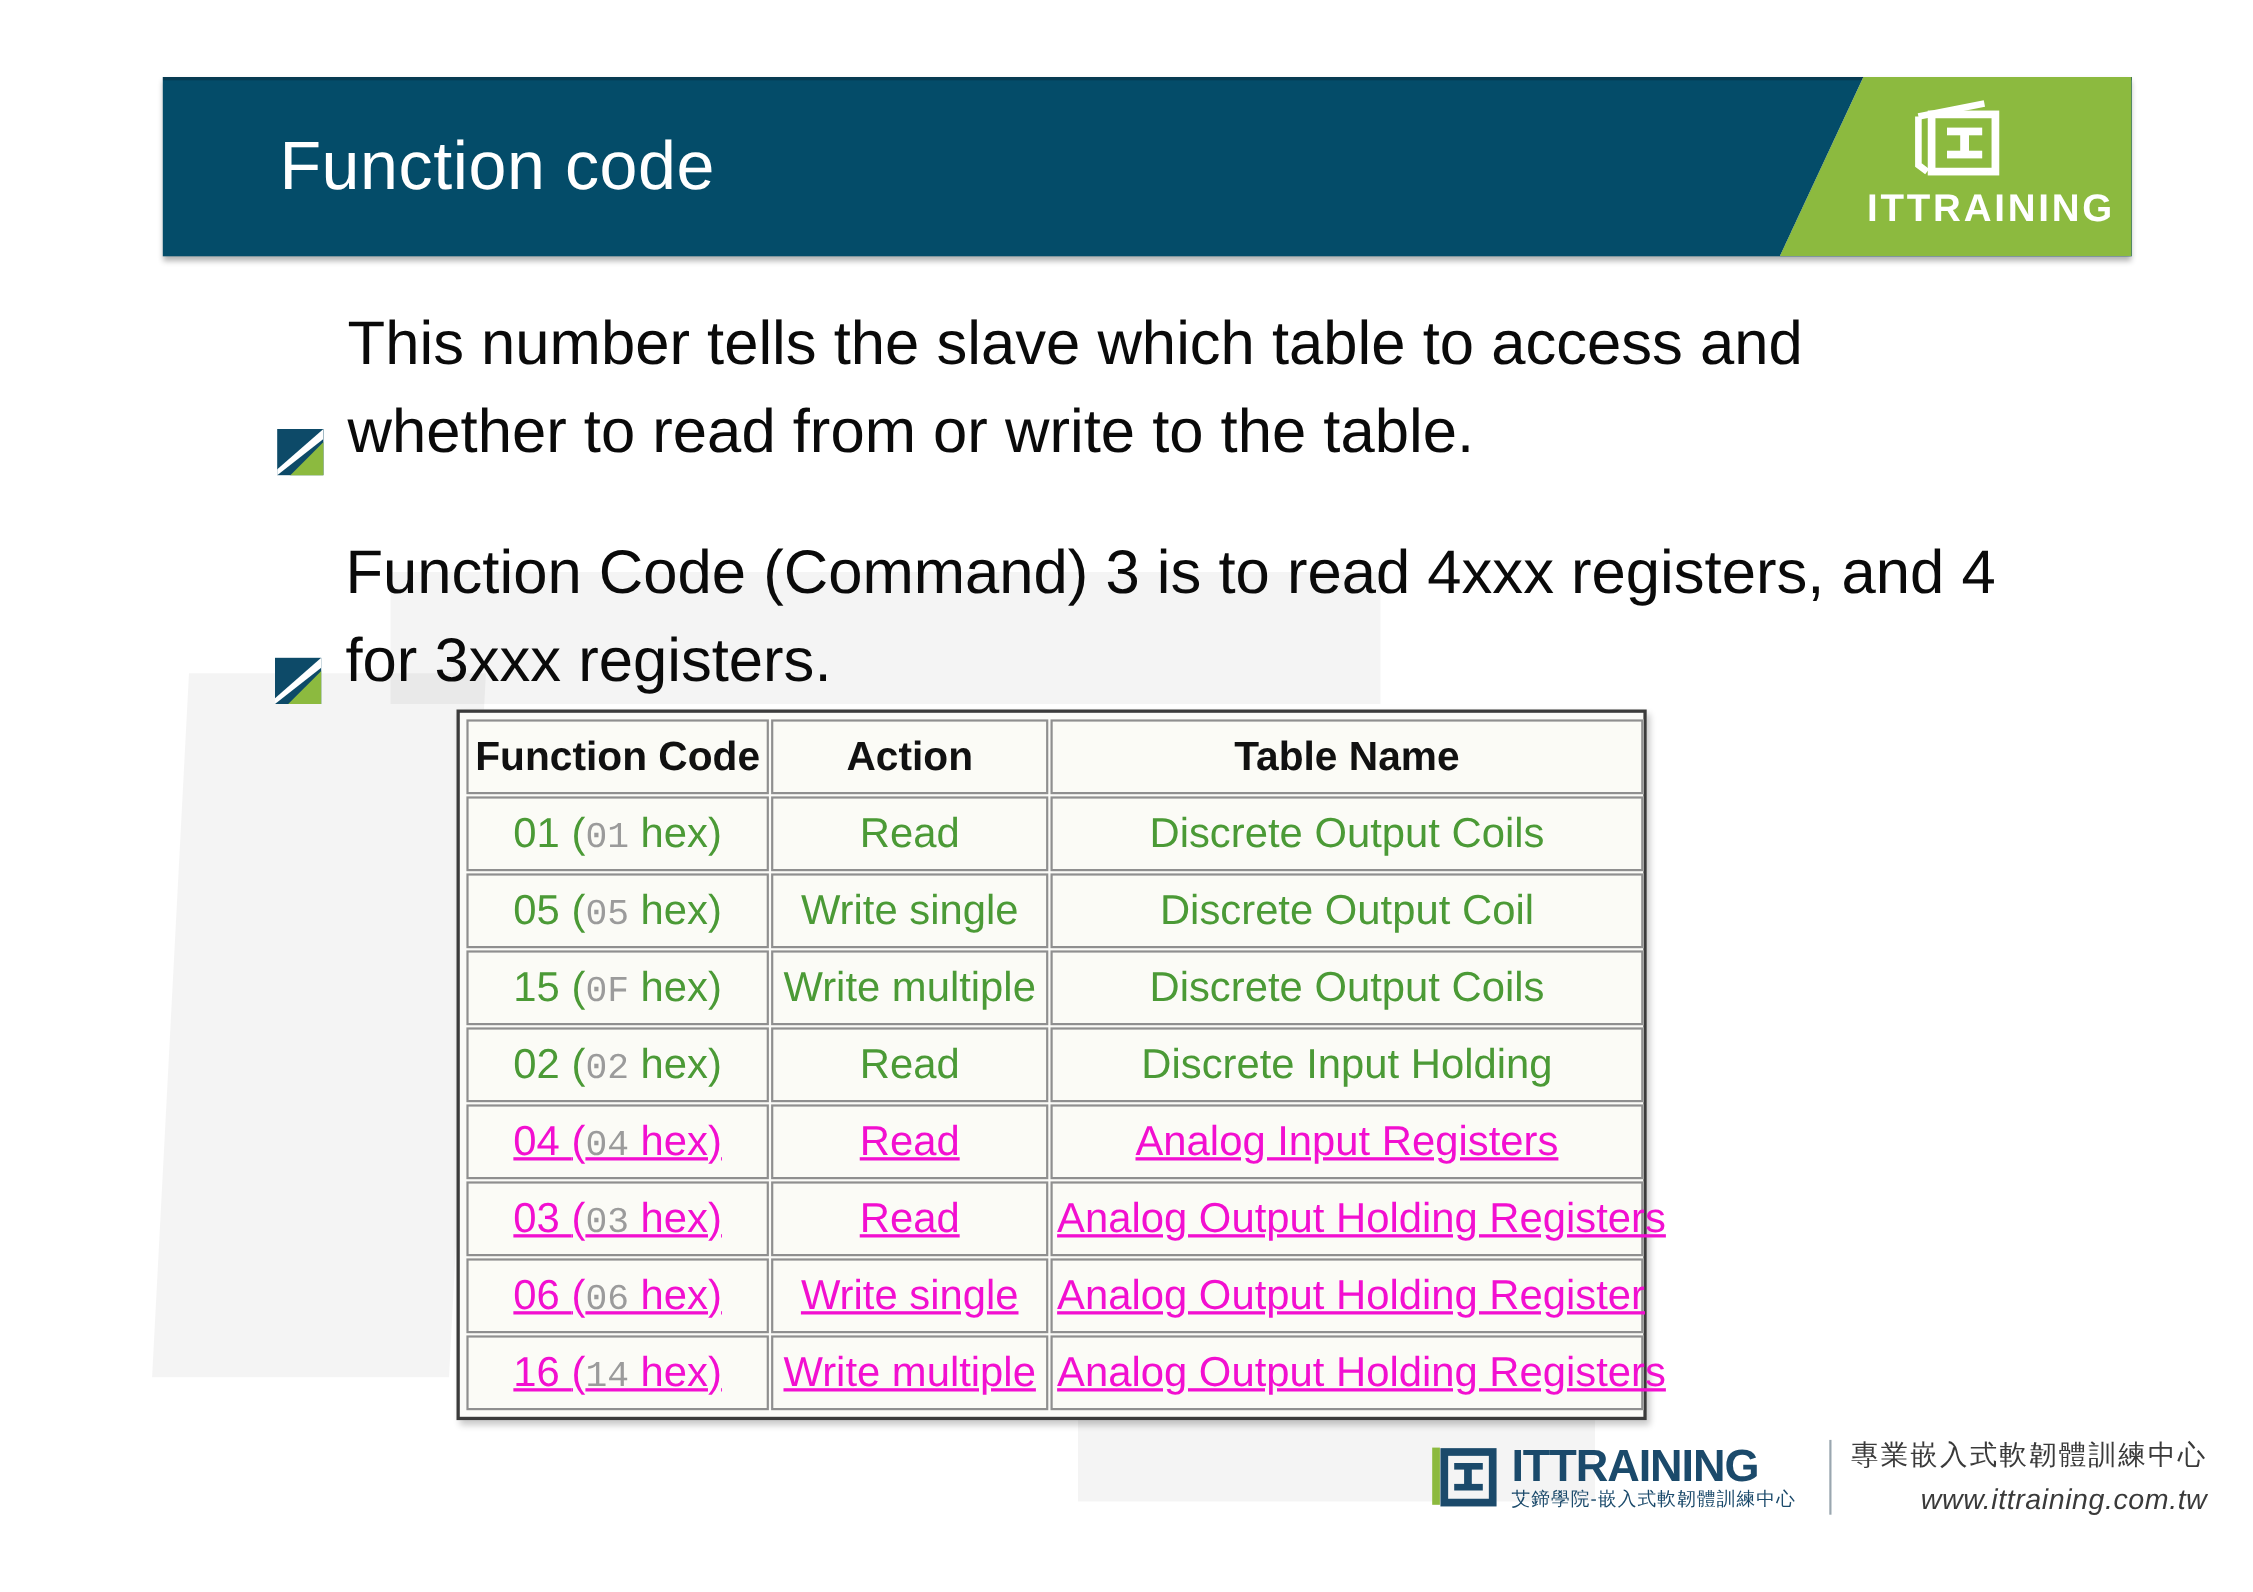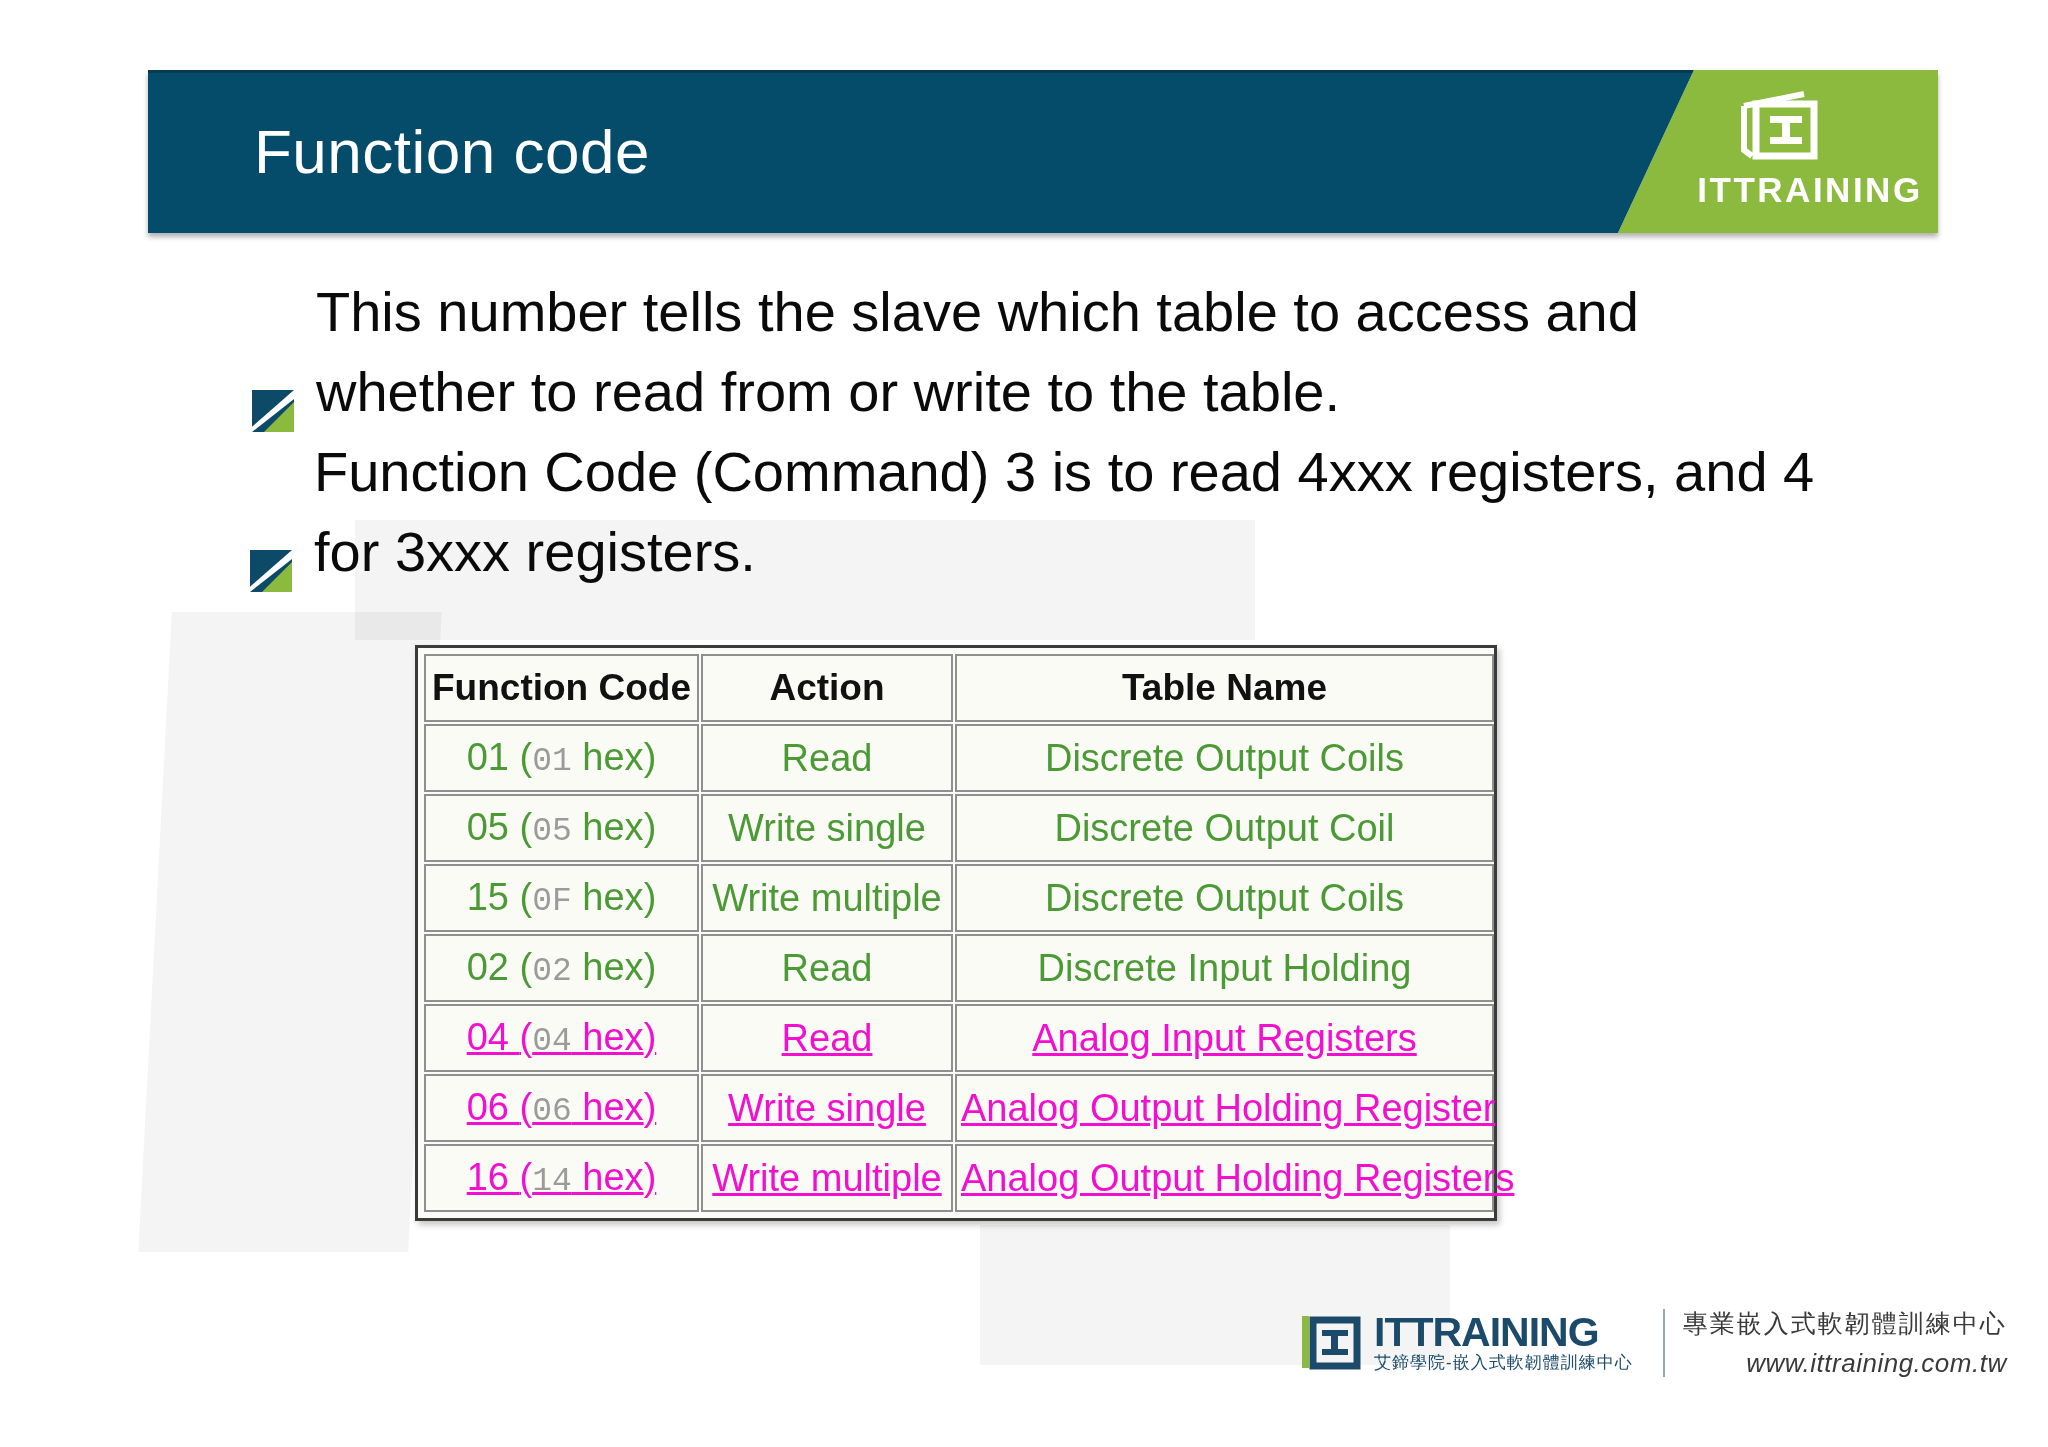--- a/index.html
+++ b/index.html
@@ -81,21 +81,21 @@
     letter-spacing: 2.5px;
   }
 
   
   .bullet-row {
     position: absolute;
     display: flex;
     align-items: flex-end;
   }
   #bullet-1 { left: 252px; top: 272px; }
-  #bullet-2 { left: 250px; top: 432px; }
+  #bullet-2 { left: 250px; top: 480px; }
 
   .bullet-marker {
     width: 42px;
     height: 42px;
     flex: 0 0 42px;
     margin-top: 18px;
     margin-right: 22px;
     background: #0d4a68;
     position: relative;
     overflow: hidden;
@@ -312,20 +312,25 @@
           <td>02 <span class="paren">(</span><span class="hexmono">02</span> hex<span class="paren">)</span></td>
           <td>Read</td>
           <td>Discrete Input Holding</td>
         </tr>
         <tr class="row-pink">
           <td>04 <span class="paren">(</span><span class="hexmono">04</span> hex<span class="paren">)</span></td>
           <td>Read</td>
           <td>Analog Input Registers</td>
         </tr>
         <tr class="row-pink">
+          <td>03 <span class="paren">(</span><span class="hexmono">03</span> hex<span class="paren">)</span></td>
+          <td>Read</td>
+          <td>Analog Output Holding Registers</td>
+        </tr>
+        <tr class="row-pink">
           <td>06 <span class="paren">(</span><span class="hexmono">06</span> hex<span class="paren">)</span></td>
           <td>Write single</td>
           <td>Analog Output Holding Register</td>
         </tr>
         <tr class="row-pink">
           <td>16 <span class="paren">(</span><span class="hexmono">14</span> hex<span class="paren">)</span></td>
           <td>Write multiple</td>
           <td>Analog Output Holding Registers</td>
         </tr>
       </tbody>

